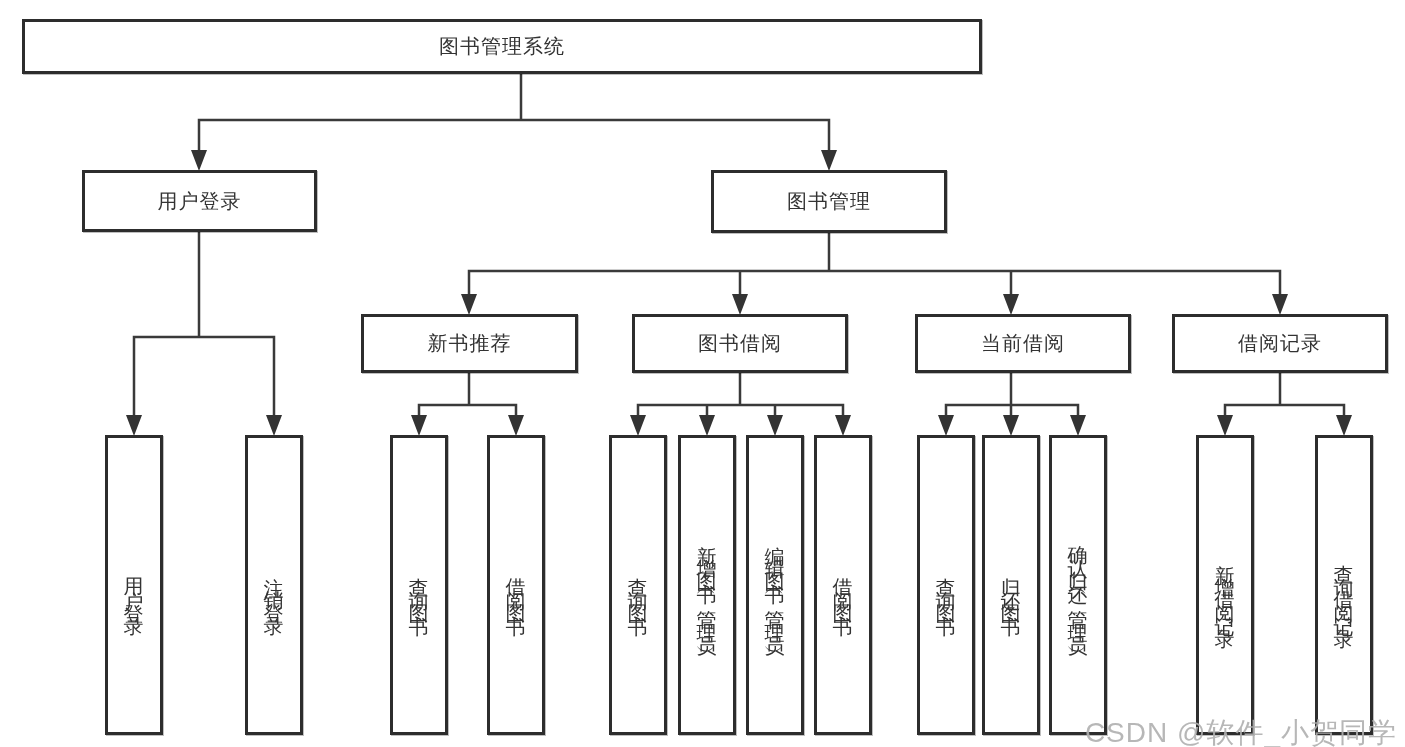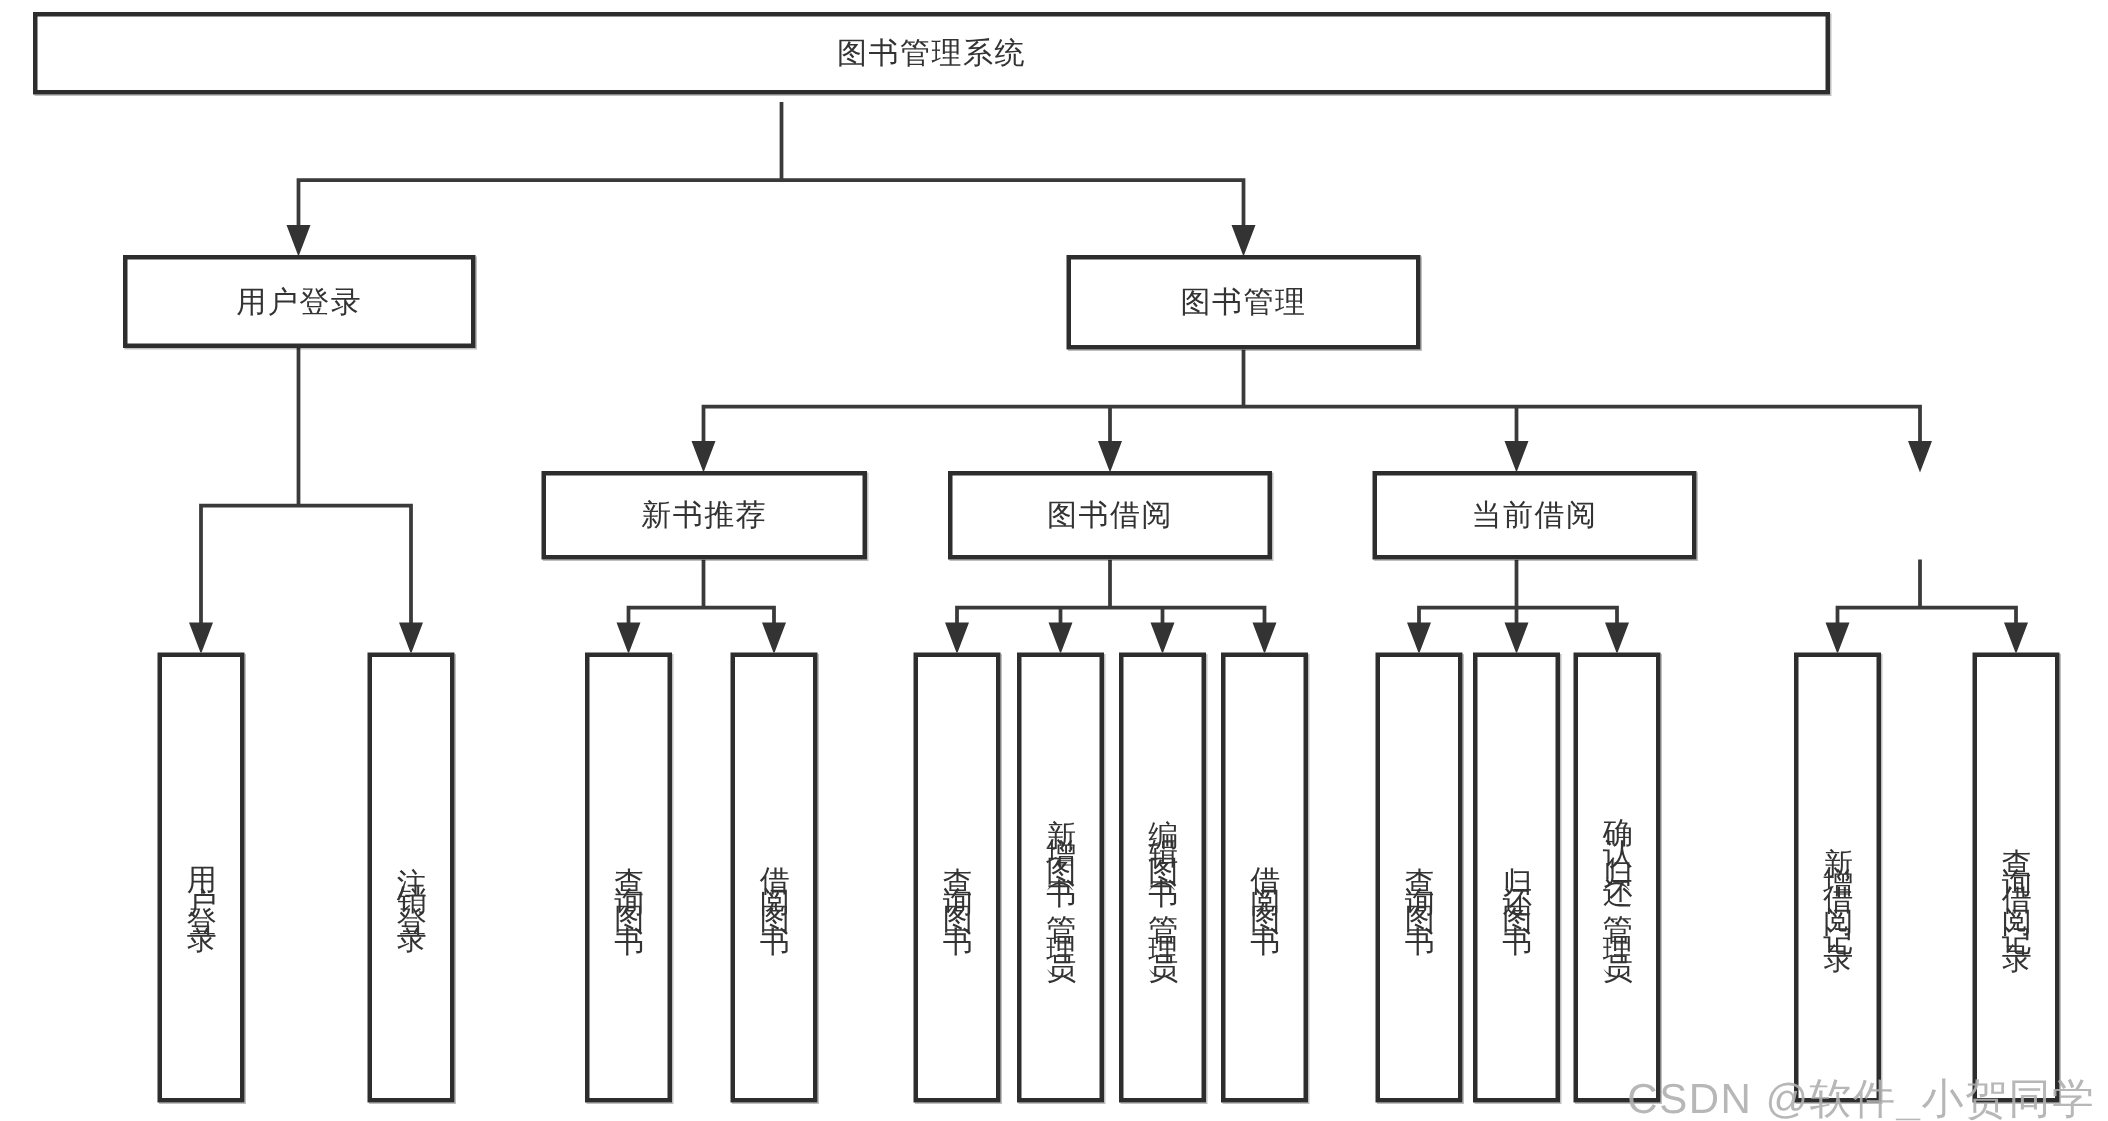--- a/index.html
+++ b/index.html
@@ -90,28 +90,29 @@
              M699 415 H715 L707 436 Z
              M767 415 H783 L775 436 Z
              M835 415 H851 L843 436 Z
              M938 415 H954 L946 436 Z
              M1003 415 H1019 L1011 436 Z
              M1070 415 H1086 L1078 436 Z
              M1217 415 H1233 L1225 436 Z
              M1336 415 H1352 L1344 436 Z"></path>
   </svg>
 
-  <div class="node" style="left:22px; top:8px; width:1198px; height:55px;">图书管理系统</div>
+  <div class="node" style="left:22px; top:19px; width:960px; height:55px;">图书管理系统</div>
 
   <div class="node" style="left:82px; top:170px; width:235px; height:62px;">用户登录</div>
   <div class="node" style="left:711px; top:170px; width:236px; height:63px;">图书管理</div>
 
   <div class="node" style="left:632px; top:314px; width:216px; height:59px;">图书借阅</div>
   <div class="node" style="left:361px; top:314px; width:217px; height:59px;">新书推荐</div>
   <div class="node" style="left:903px; top:314px; width:216px; height:59px;margin-left:12px;">当前借阅</div>
+  <div class="node" style="left:1172px; top:314px; width:216px; height:59px;">借阅记录</div>
 
   <div class="node leaf" style="left:105px; top:435px; width:58px; height:300px;">用户登录</div>
   <div class="node leaf" style="left:245px; top:435px; width:58px; height:300px;">注销登录</div>
 
   <div class="node leaf" style="left:390px; top:435px; width:58px; height:300px;">查询图书</div>
   <div class="node leaf" style="left:487px; top:435px; width:58px; height:300px;">借阅图书</div>
 
   <div class="node leaf" style="left:609px; top:435px; width:58px; height:300px;">查询图书</div>
   <div class="node leaf" style="left:678px; top:435px; width:58px; height:300px;">新增图书（管理员）</div>
   <div class="node leaf" style="left:746px; top:435px; width:58px; height:300px;">编辑图书（管理员）</div>

